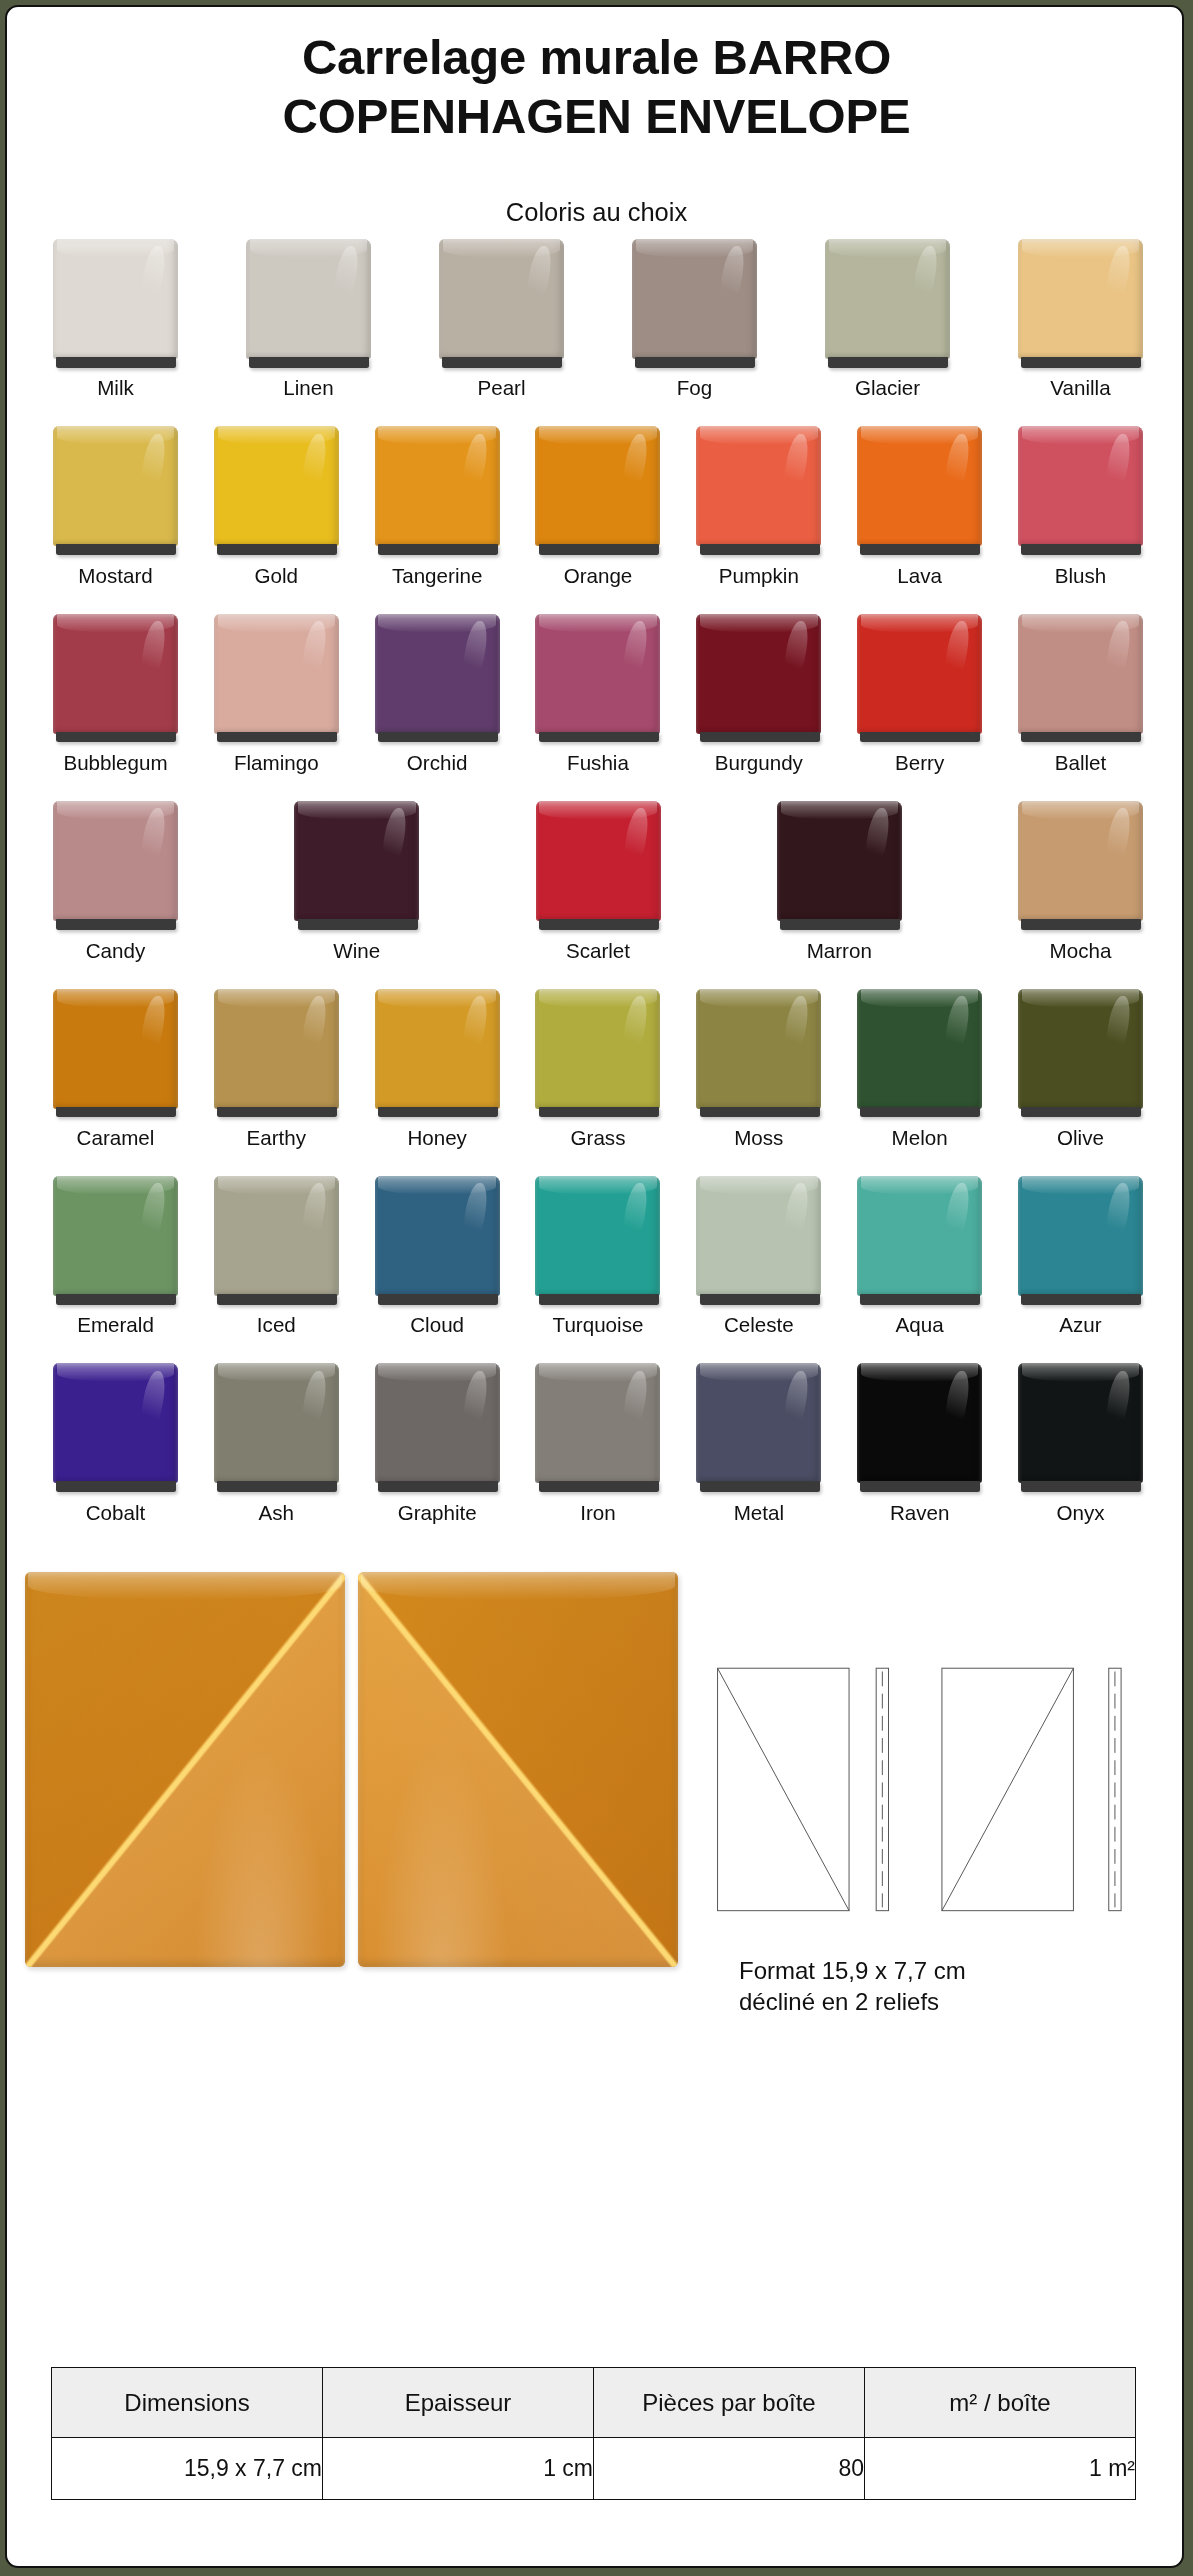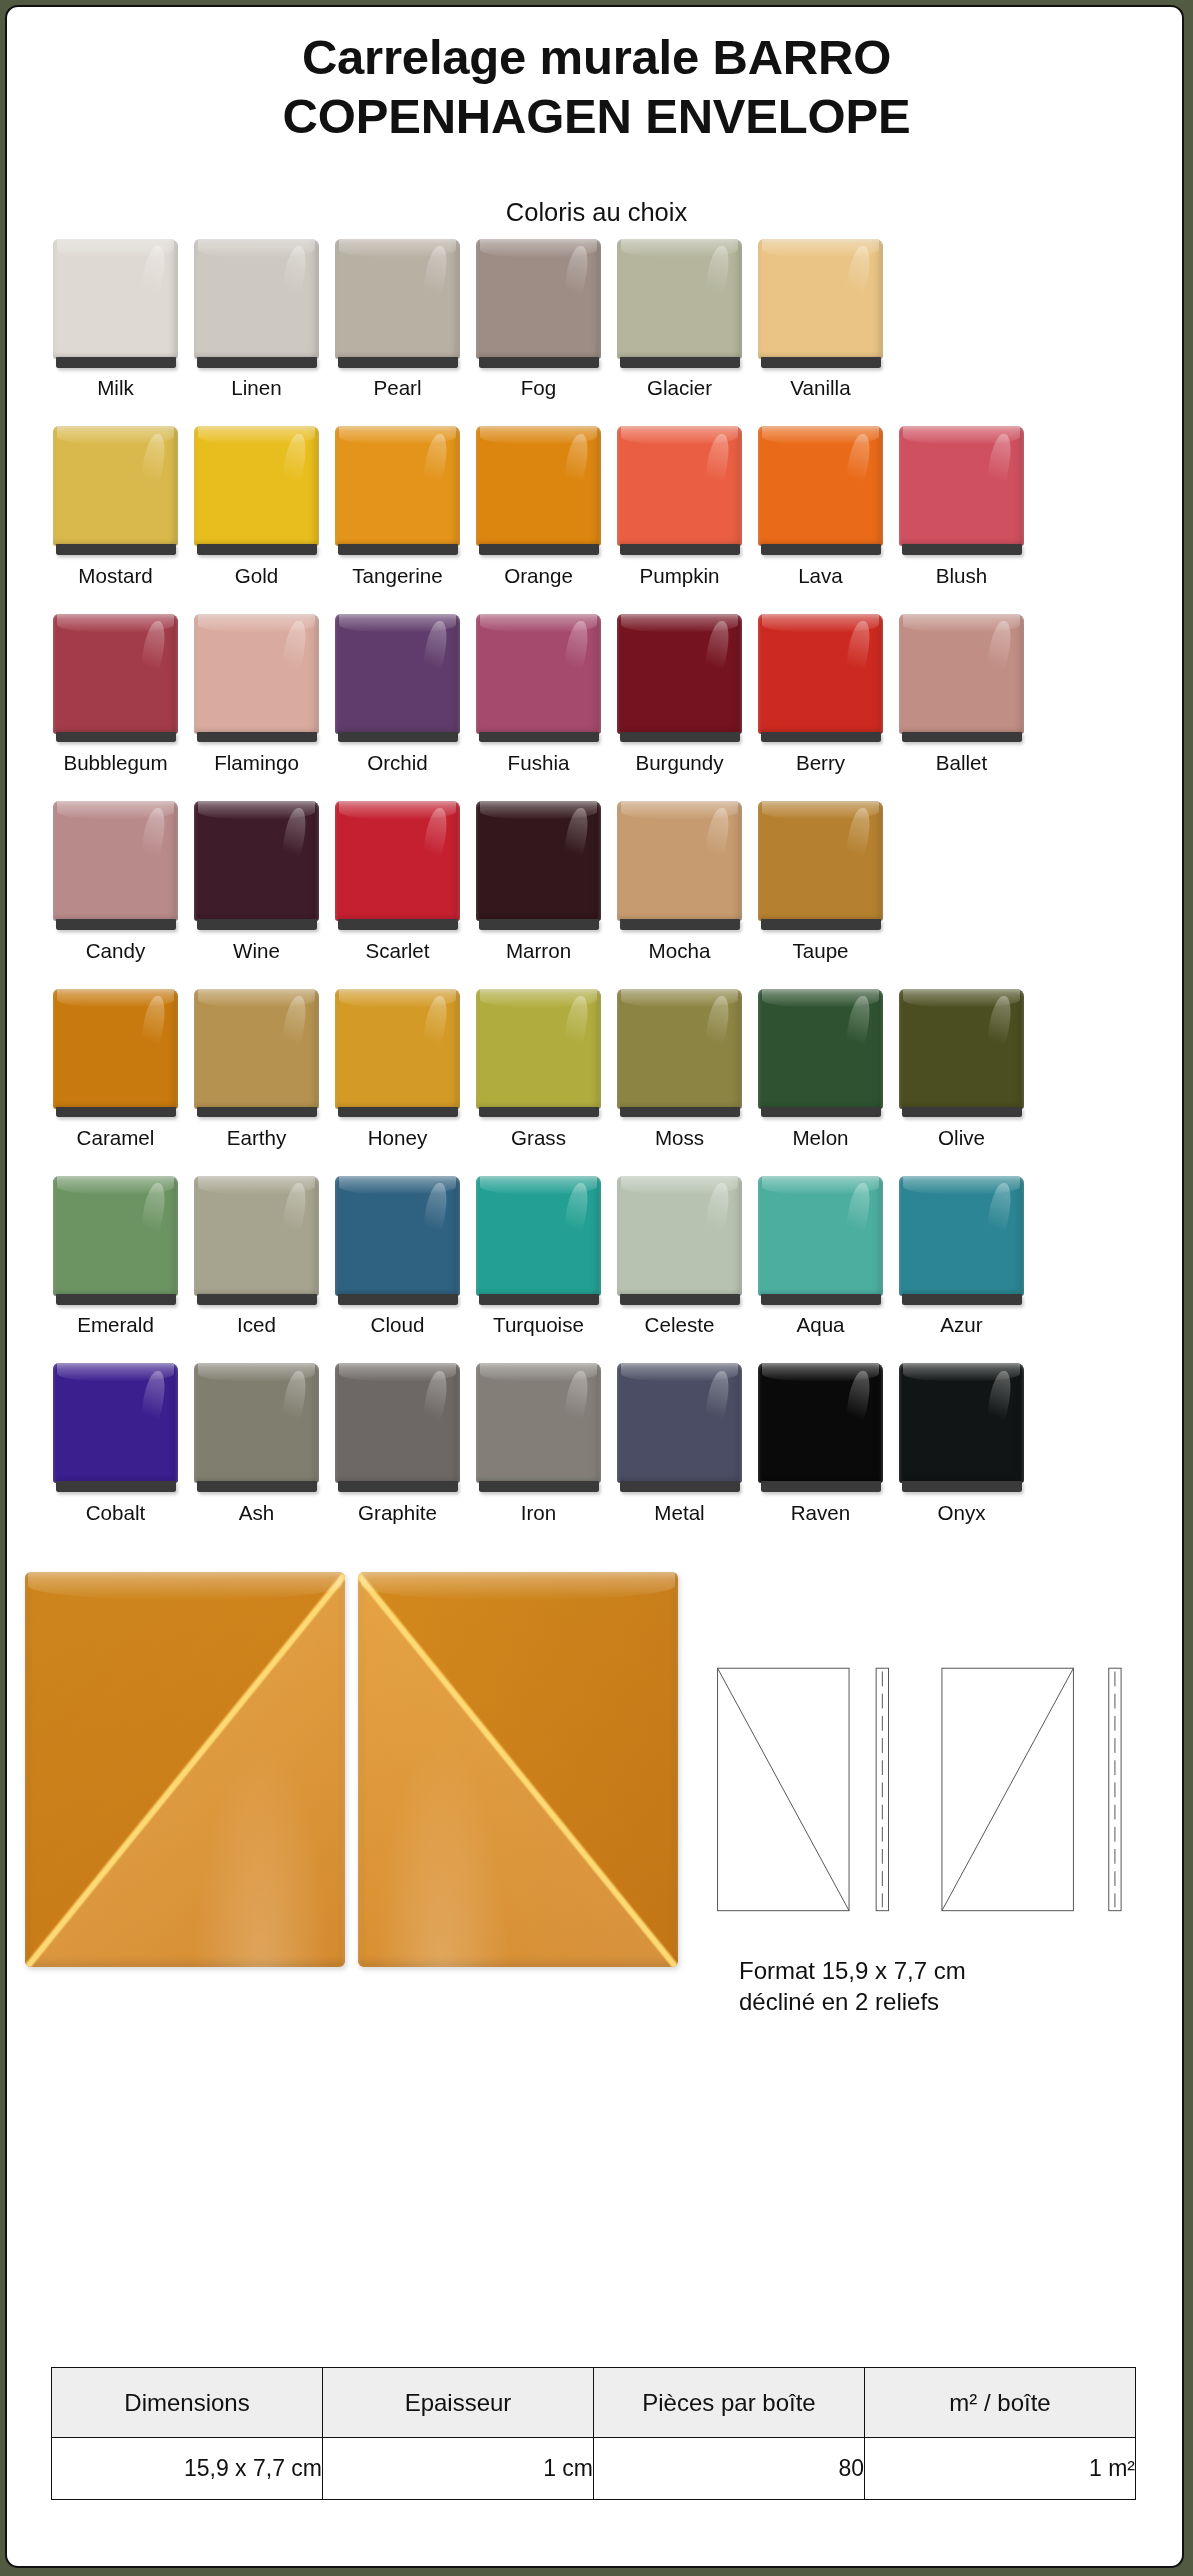--- a/index.html
+++ b/index.html
@@ -65,21 +65,21 @@
 
   
   #swatch-grid {
     position: absolute;
     left: 38px;
     top: 232px;
     width: 1106px;
   }
   .swatch-row {
     display: flex;
-    justify-content: flex-start;
+    justify-content: space-between;
     margin-bottom: 26px;
   }
   .swatch-cell {
     width: 141px;
     display: flex;
     flex-direction: column;
     align-items: center;
   }
   .tile-wrap {
     position: relative;
@@ -431,27 +431,20 @@
               <div class="tile-base"></div>
             </div>
             <div class="swatch-name">Marron</div>
           </div>
           <div class="swatch-cell">
             <div class="tile-wrap">
               <div class="tile" style="background: rgb(198, 155, 112);"></div>
               <div class="tile-base"></div>
             </div>
             <div class="swatch-name">Mocha</div>
-          </div>
-          <div class="swatch-cell">
-            <div class="tile-wrap">
-              <div class="tile" style="background: rgb(181, 128, 47);"></div>
-              <div class="tile-base"></div>
-            </div>
-            <div class="swatch-name">Taupe</div>
           </div>
         </div>
         <div class="swatch-row">
           <div class="swatch-cell">
             <div class="tile-wrap">
               <div class="tile" style="background: rgb(200, 122, 14);"></div>
               <div class="tile-base"></div>
             </div>
             <div class="swatch-name">Caramel</div>
           </div>

